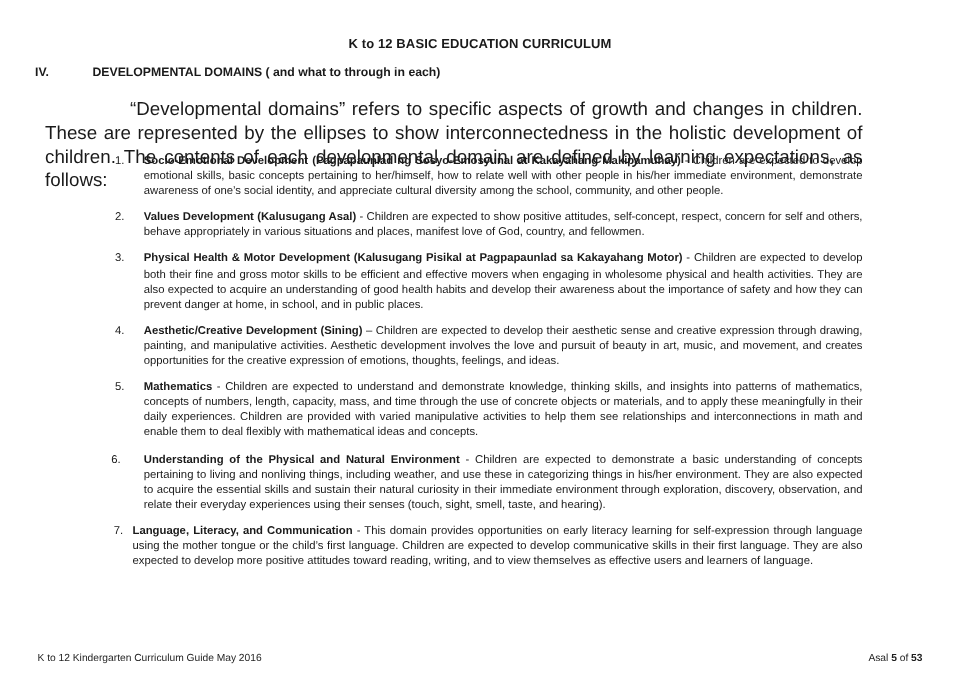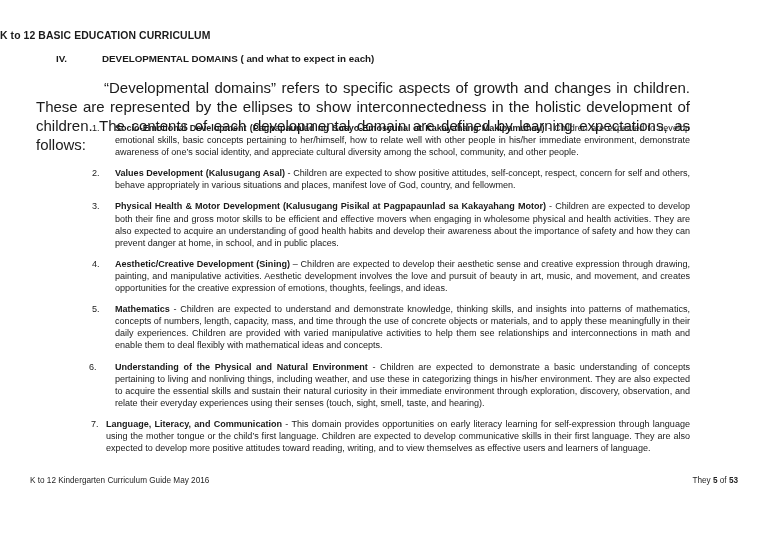--- a/index.html
+++ b/index.html
@@ -23,39 +23,39 @@
     background: #ffffff;
     box-sizing: border-box;
   }
 
   
   .doc-title {
     position: absolute;
     top: 30px;
     left: 0;
     width: 768px;
+    text-align: center;
     font-size: 10.4px;
     font-weight: bold;
     letter-spacing: 0.1px;
   }
 
   
   .section-heading {
     position: absolute;
     top: 53px;
     left: 28px;
     width: 680px;
     font-size: 9.8px;
     font-weight: bold;
     display: flex;
   }
   .section-numeral {
     width: 46px;
     flex: 0 0 46px;
-    margin-left: 28px;
   }
   .section-title {
     flex: 1;
   }
 
   
   .intro {
     position: absolute;
     top: 78px;
     left: 36px;
@@ -100,41 +100,41 @@
   .domain-item.item-6 .num { flex: 0 0 19px; width: 19px; }
   .domain-item.item-6 { margin-left: -3px; }
   .domain-item.item-6 .body { padding-left: 7px; }
   
   .domain-item.item-7 { margin-left: -1px; }
   .domain-item.item-7 .num { flex: 0 0 15px; width: 15px; }
 
   
   .footer {
     position: absolute;
-    top: 476px;
+    top: 522px;
     left: 30px;
     width: 708px;
     display: flex;
     justify-content: space-between;
     align-items: baseline;
     font-size: 8.2px;
     color: #1f1f1f;
   }
   .footer-right b { font-weight: bold; }
 </style>
 </head>
 <body>
 
 <div class="page">
 
   <div class="doc-title">K to 12 BASIC EDUCATION CURRICULUM</div>
 
   <div class="section-heading">
     <span class="section-numeral">IV.</span>
-    <span class="section-title">DEVELOPMENTAL DOMAINS ( and what to expect in each)</span>
+    <span class="section-title">DEVELOPMENTAL DOMAINS ( and what to through in each)</span>
   </div>
 
   <div class="intro">“Developmental domains” refers to specific aspects of growth and changes in children.   These are represented by the ellipses to show interconnectedness in the holistic development of children.  The contents of each developmental domain are defined by learning expectations, as follows:</div>
 
   <div class="domain-list">
 
     <div class="domain-item item-1">
       <span class="num">1.</span>
       <span class="body"><b>Socio-Emotional Development (Pagpapaunlad ng Sosyo-Emosyunal at Kakayahang Makipamuhay)</b><span> - </span><span>Children are expected to develop emotional skills, basic concepts pertaining to her/himself, how to relate well with other people in his/her immediate  environment, demonstrate awareness of one’s social identity, and appreciate cultural diversity among the school, community, and other people.</span></span>
     </div>
@@ -166,16 +166,16 @@
 
     <div class="domain-item item-7">
       <span class="num">7.</span>
       <span class="body"><b>Language, Literacy, and Communication</b><span> - </span><span>This domain provides opportunities on early literacy learning for self-expression through language using the mother tongue or the child’s first language.  Children are expected to develop communicative skills in their first language. They are also expected to develop more positive attitudes toward reading, writing, and to view themselves as effective users and learners of language.</span></span>
     </div>
 
   </div>
 
   <div class="footer">
     <span class="footer-left">K to 12 Kindergarten Curriculum Guide May 2016</span>
-    <span class="footer-right"><span>They </span><b>5</b><span> of </span><b>53</b></span>
+    <span class="footer-right"><span>Asal </span><b>5</b><span> of </span><b>53</b></span>
   </div>
 
 </div>
 
 </body></html>

